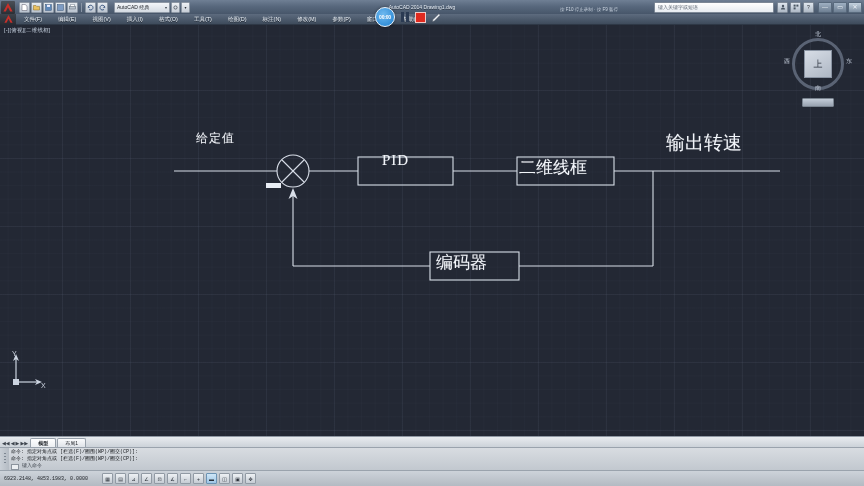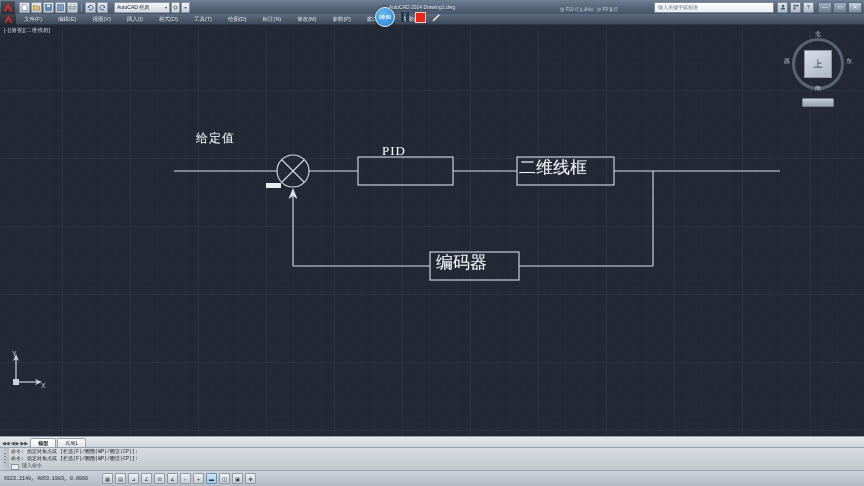--- a/index.html
+++ b/index.html
@@ -375,22 +375,23 @@
         <line x1="430" y1="241" x2="293" y2="241"></line>
         <line x1="293" y1="241" x2="293" y2="166"></line>
       </g>
 
       <path d="M293 163 L288.5 174 L293 171 L297.5 174 Z" fill="#d8dee8"></path>
 
       <rect x="266" y="158" width="15" height="5" fill="#e8edf4"></rect>
     </svg>
 
     <div class="blocklabel" style="left:196px; top:105px; font-size:12px; letter-spacing:1px;">给定值</div>
-    <div class="blocklabel" style="left:382px; top:118px; font-size:13px; letter-spacing:1px;">PID</div>
+    <div class="blocklabel" style="left:382px; top:127px; font-size:15px; letter-spacing:1px;">PID</div>
     <div class="blocklabel" style="left:519px; top:131px; font-size:17px;">二维线框</div>
+    <div class="blocklabel" style="left:666px; top:105px; font-size:19px;">输出转速</div>
     <div class="blocklabel" style="left:436px; top:226px; font-size:17px;">编码器</div>
 
     <div class="viewcube">
       <div class="vc-ring"></div>
       <div class="vc-cube">上</div>
       <div class="vc-n">北</div>
       <div class="vc-s">南</div>
       <div class="vc-e">东</div>
       <div class="vc-w">西</div>
       <div class="vc-home"></div>

